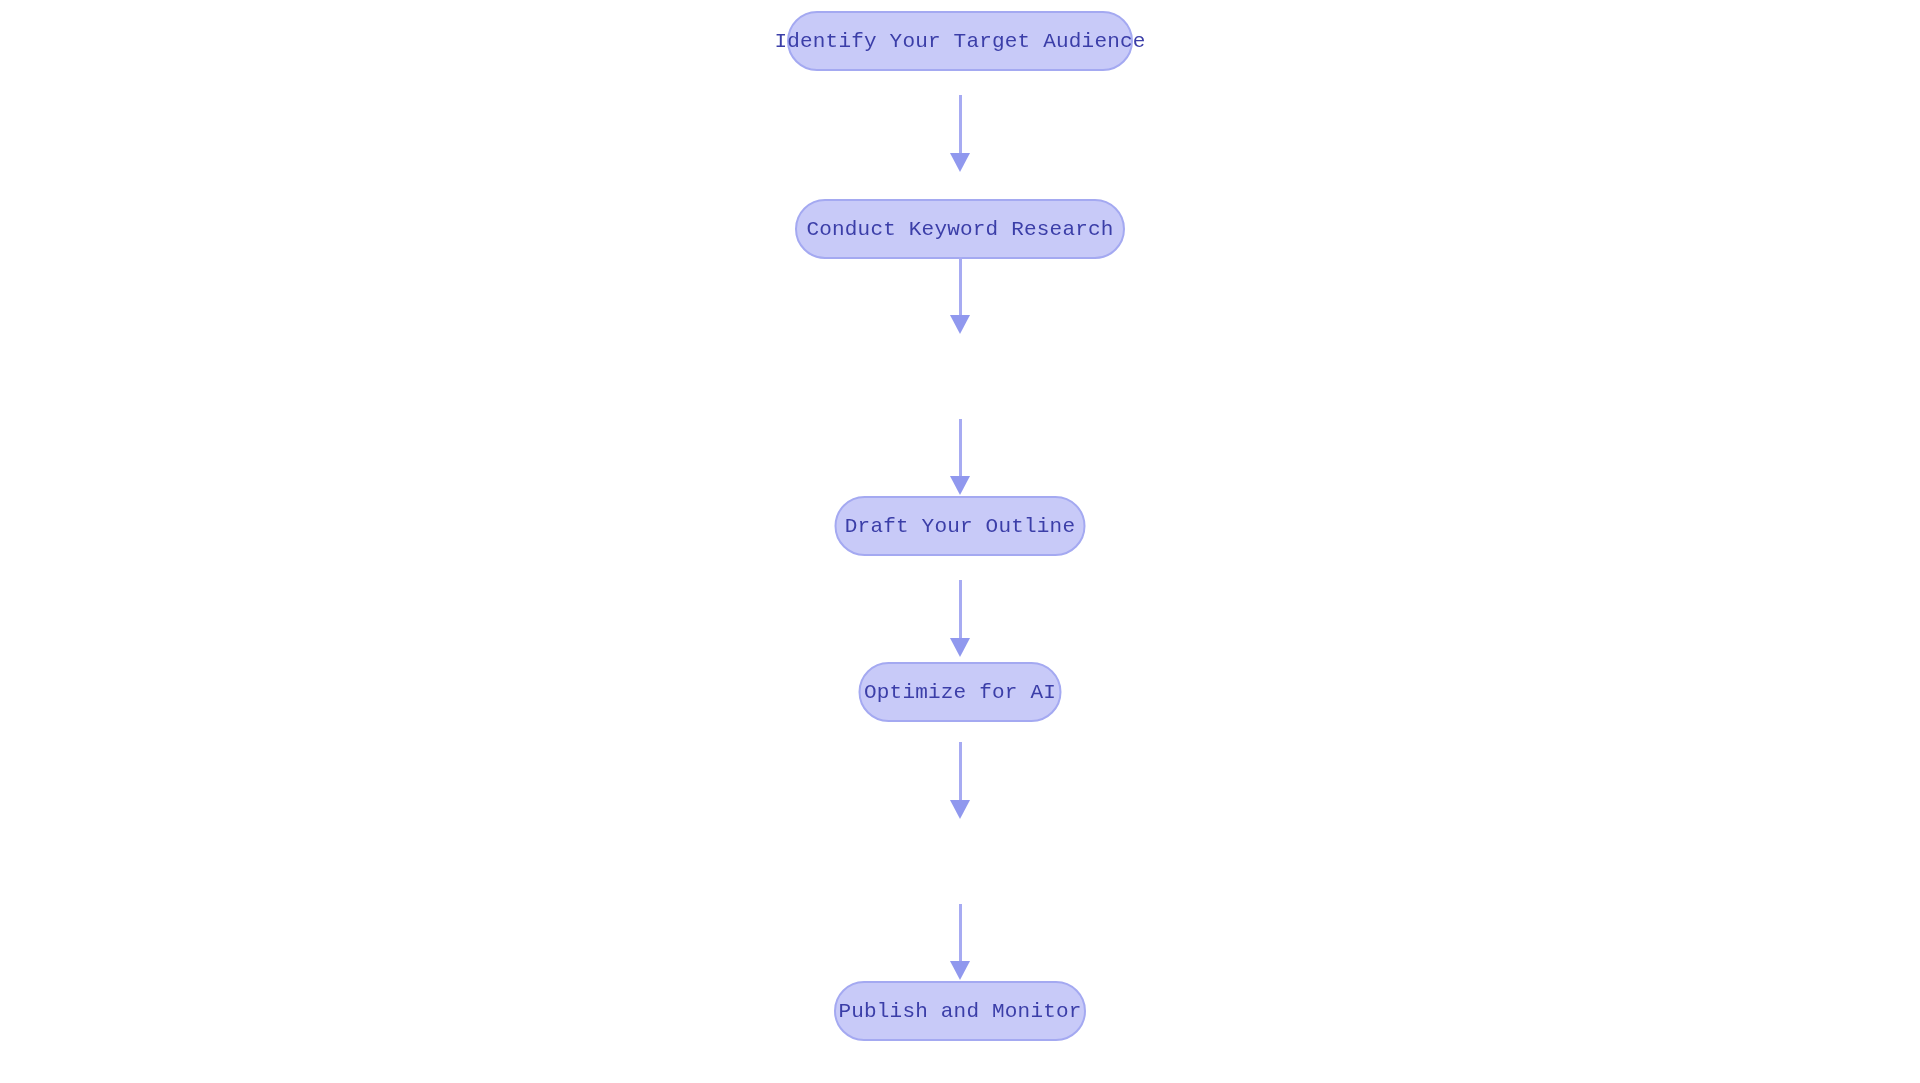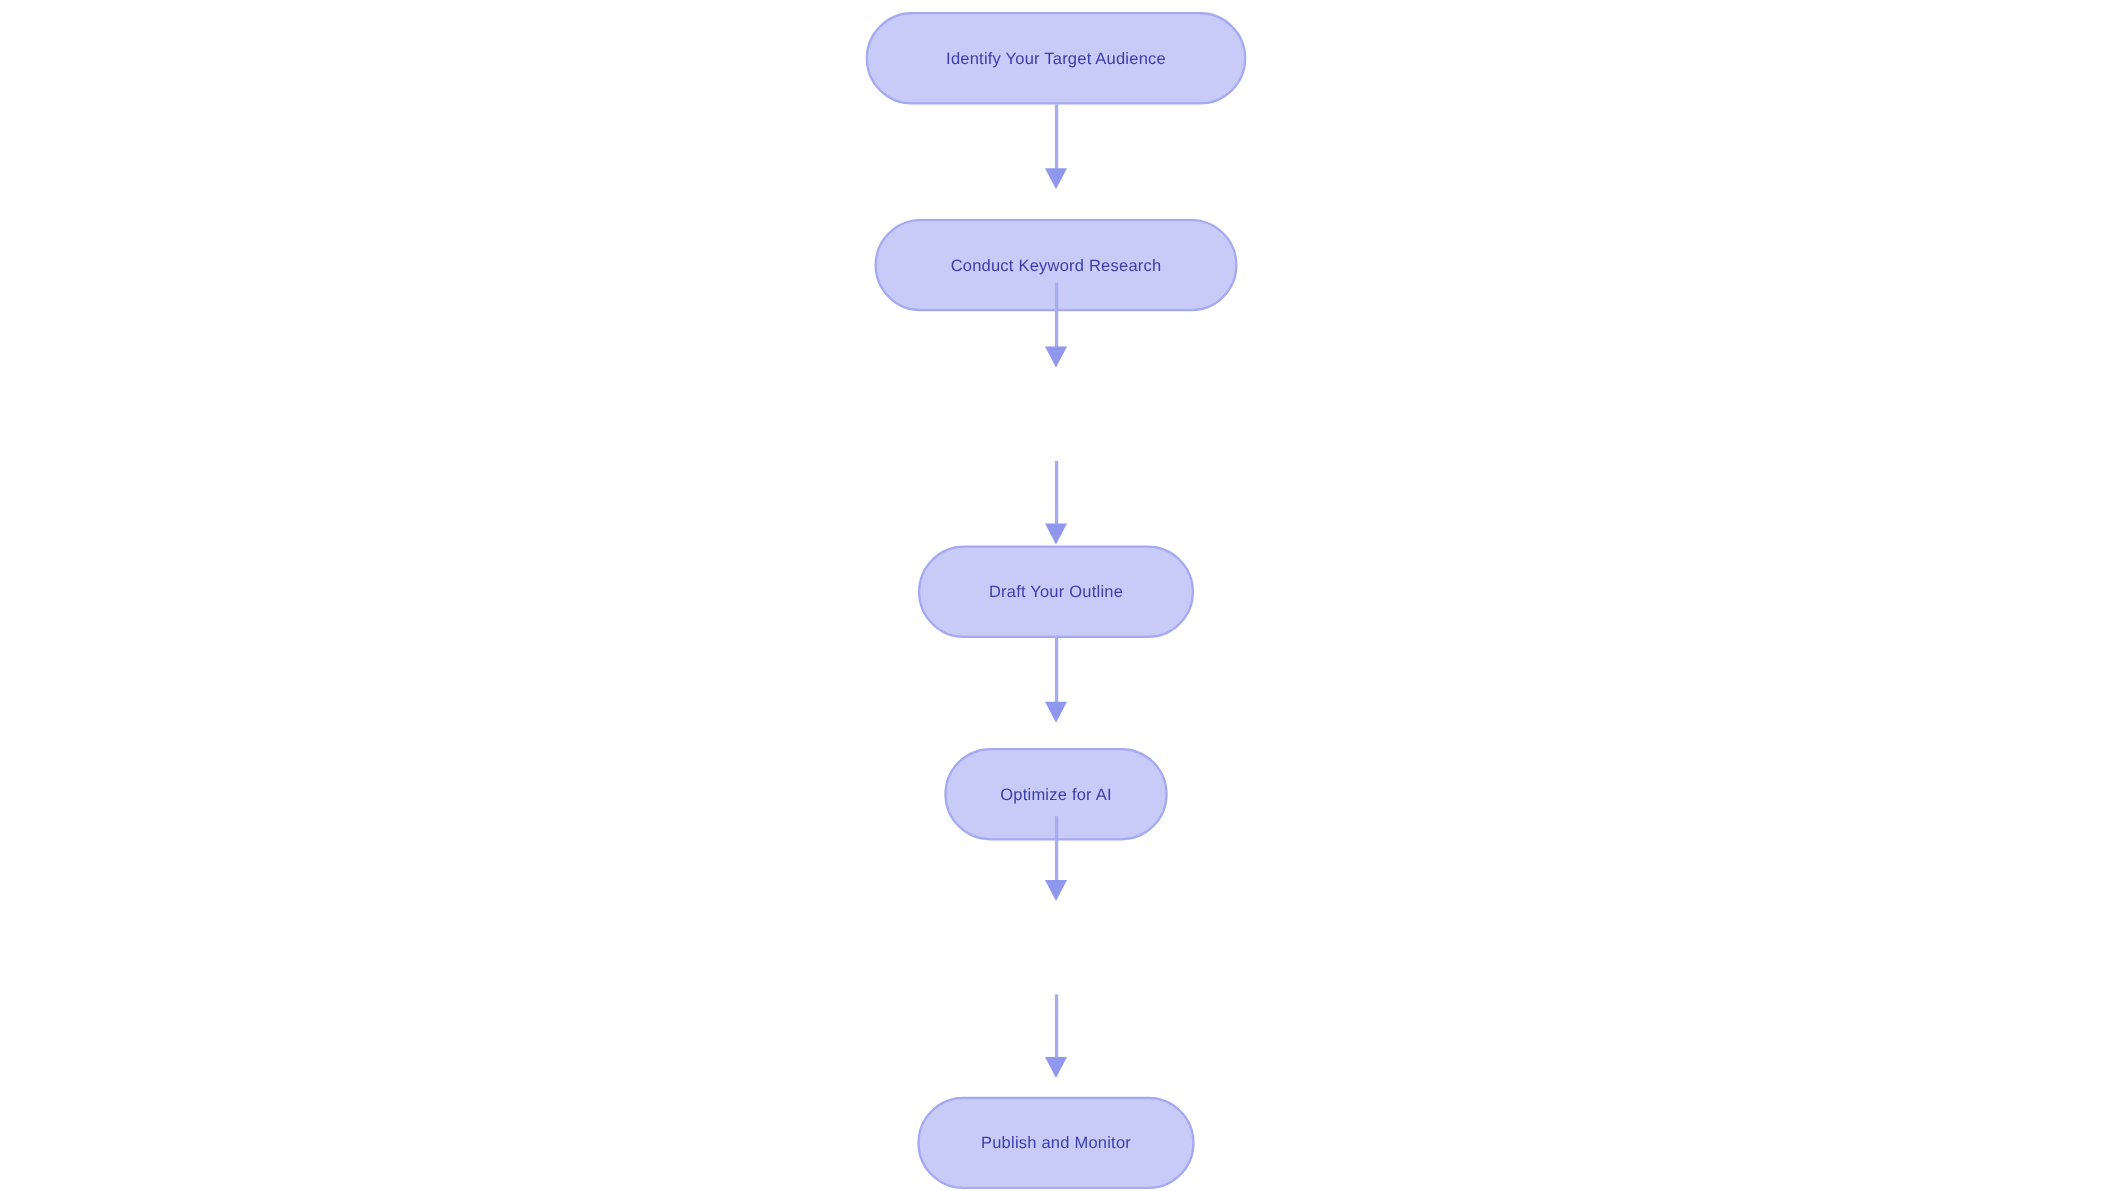--- a/index.html
+++ b/index.html
@@ -13,31 +13,32 @@
     width: 1920px;
     height: 1083px;
     background: var(--background, #ffffff);
     overflow: hidden;
   }
   .flow-node {
     position: absolute;
     left: 50%;
     transform: translateX(-50%);
     box-sizing: border-box;
-    height: 84px;
+    height: 60px;
     border-radius: 42px;
     background: var(--node-fill, #c8caf8);
     border: 2px solid var(--node-border, #a4a9f1);
     color: var(--text-color, #3b3ea8);
-    font-size: 15px;
+    font-size: 21px;
     letter-spacing: 0.2px;
     display: flex;
     align-items: center;
     justify-content: center;
     white-space: nowrap;
+    font-family: Liberation Mono, monospace;
   }
   .flow-arrow {
     position: absolute;
     left: 50%;
     transform: translateX(-50%);
     display: flex;
     flex-direction: column;
     align-items: center;
   }
   .flow-arrow .arrow-line {
@@ -78,28 +79,28 @@
     <div class="arrow-head"></div>
   </div>
 
   <div class="flow-node" style="top:496px; width:251px;">Draft Your Outline</div>
 
   <div class="flow-arrow" style="top:580px; height:78px;">
     <div class="arrow-line" style="height:59px;"></div>
     <div class="arrow-head"></div>
   </div>
 
-  <div class="flow-node" style="top:680px; width:203px;">Optimize for AI</div>
+  <div class="flow-node" style="top:662px; width:203px;">Optimize for AI</div>
 
   <div class="flow-arrow" style="top:742px; height:78px;">
     <div class="arrow-line" style="height:59px;"></div>
     <div class="arrow-head"></div>
   </div>
 
 
   <div class="flow-arrow" style="top:904px; height:77px;">
     <div class="arrow-line" style="height:58px;"></div>
     <div class="arrow-head"></div>
   </div>
 
-  <div class="flow-node" style="top:981px; width:252px;margin-top:16px;">Publish and Monitor</div>
+  <div class="flow-node" style="top:981px; width:252px;">Publish and Monitor</div>
 
 </div>
 
 </body></html>

